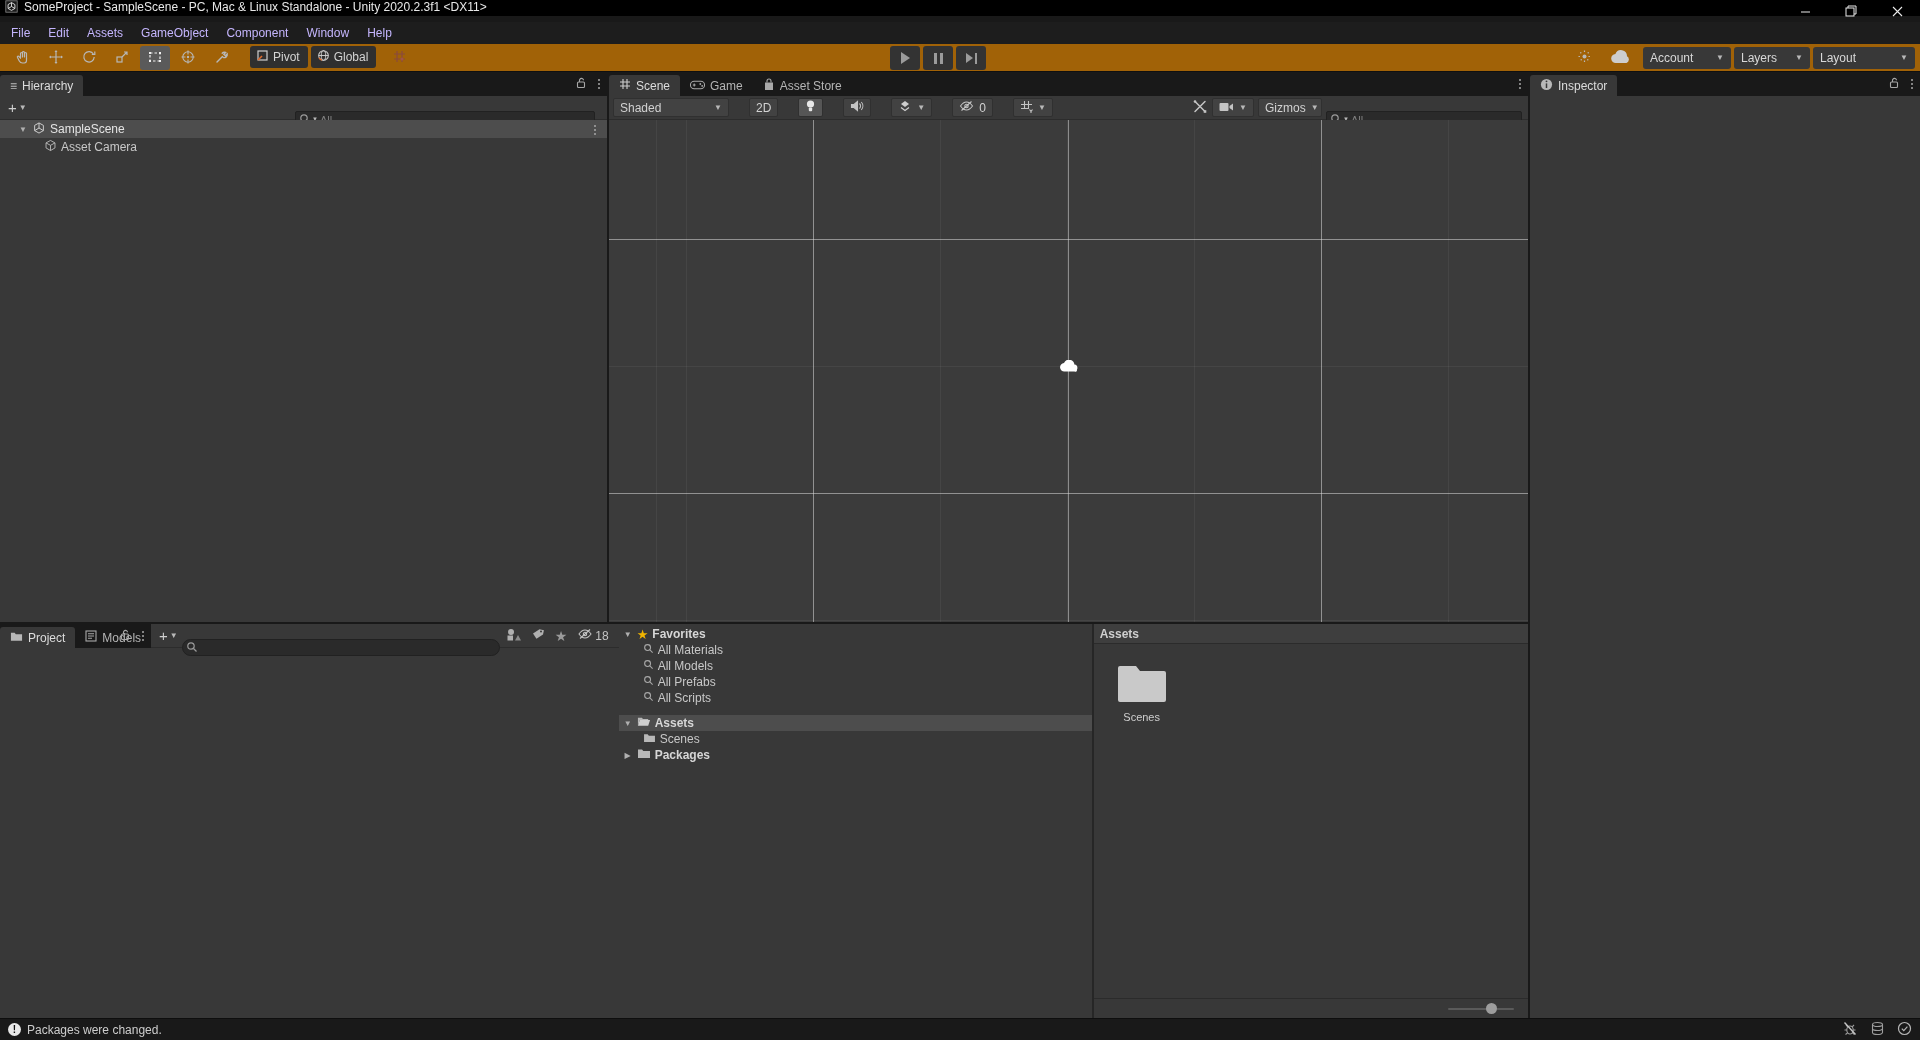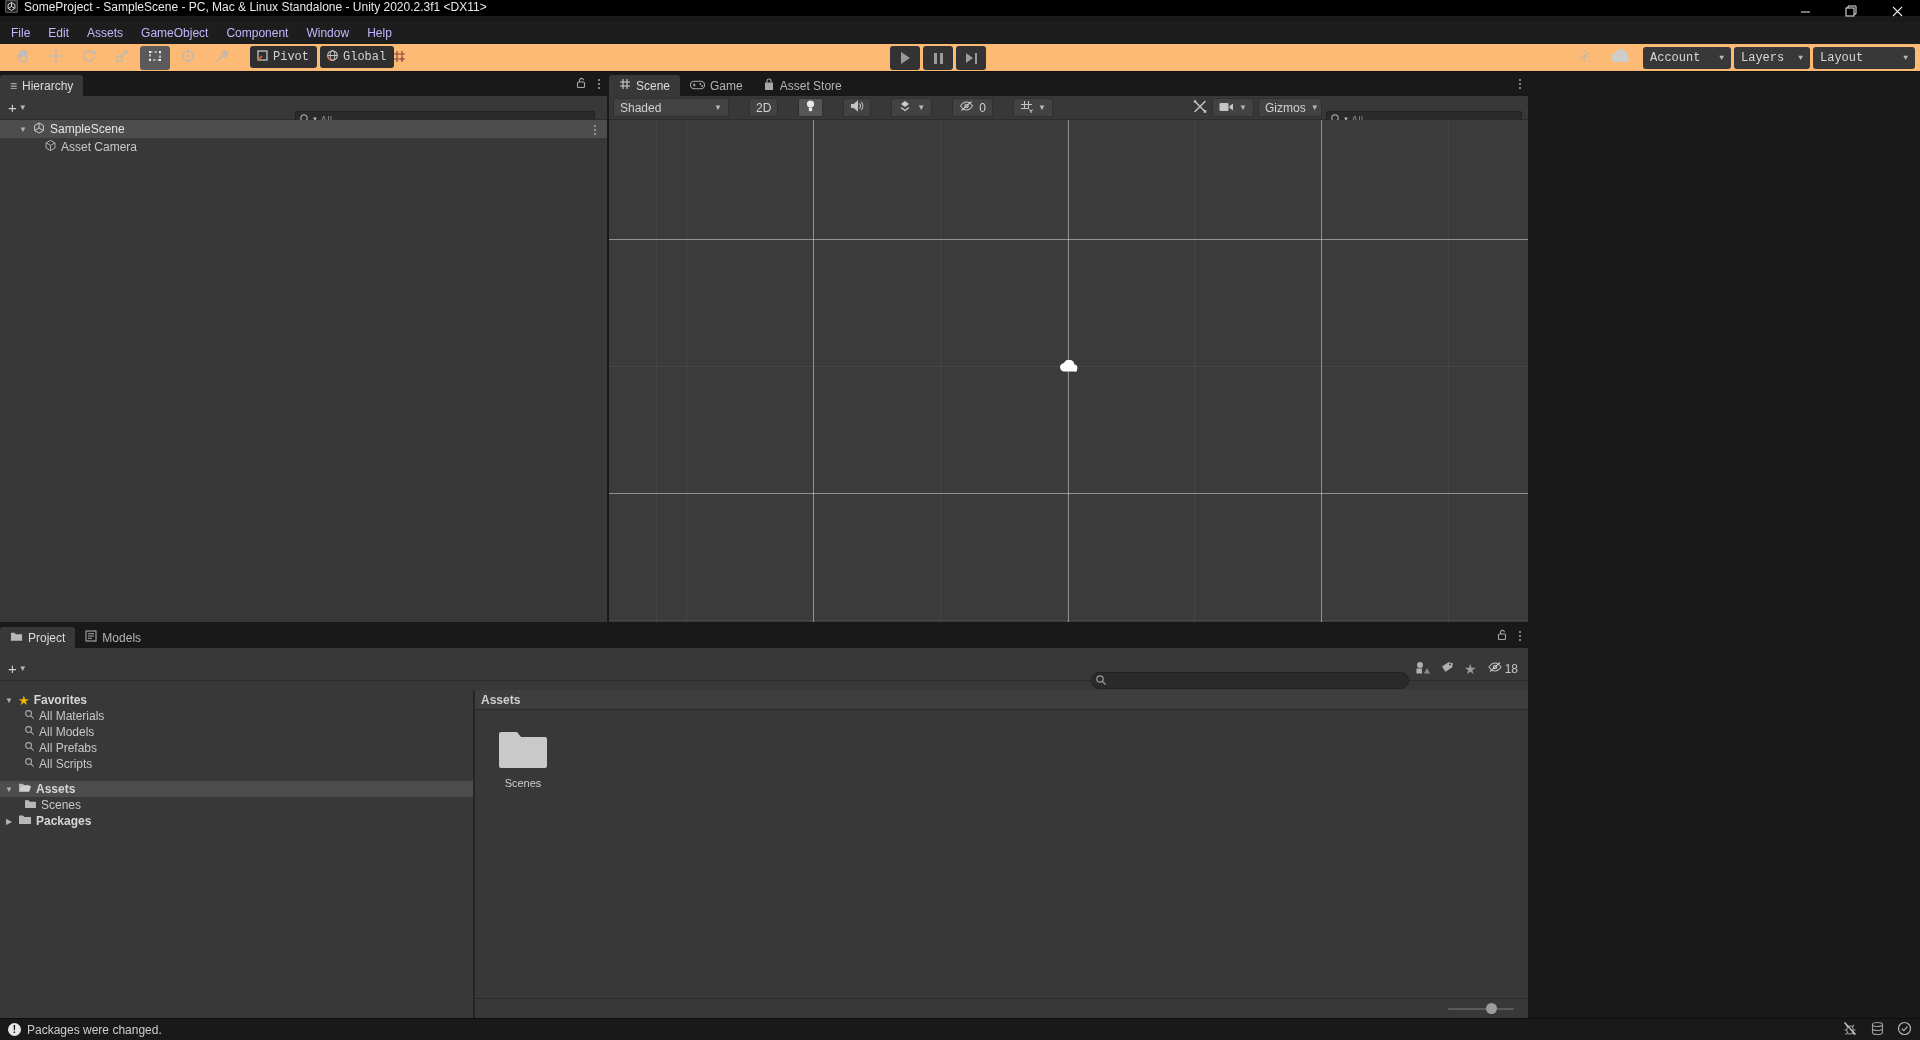--- a/index.html
+++ b/index.html
@@ -13,21 +13,21 @@
   .titlebar .title { color:#e8e8e8; font-size:12px; white-space:nowrap; }
   .wincontrols { position:absolute; right:0; top:0; height:22px; display:flex; }
   .winbtn { width:46px; height:22px; display:flex; align-items:center; justify-content:center; color:#eaeaea; }
   .winbtn svg { display:block; }
 
   
   .menubar { position:absolute; left:0; top:22px; width:1920px; height:22px; background:#1d1d1d; display:flex; align-items:center; padding-left:2px; }
   .menuitem { padding:12px 9px; height:22px; display:flex; align-items:center; color:#c4b5fd; }
 
   
-  .toolbar { position:absolute; left:0; top:44px; width:1920px; height:28px; background:#fdba74; border-bottom:1px solid #101010;font-family:Liberation Mono, monospace; }
+  .toolbar { position:absolute; left:0; top:44px; width:1920px; height:28px; background:#a16207; border-bottom:1px solid #101010; }
   .toolgroup { position:absolute; top:2px; display:flex; align-items:center; gap:3px; }
   .tbtn { width:30px; height:24px; border-radius:3px; display:flex; align-items:center; justify-content:center; background:transparent; }
   .tbtn.active { background:#5a5a5a; }
   .ttoggle { height:22px; border-radius:3px; background:#2f2f2f; display:flex; align-items:center; gap:4px; padding:0 8px 0 6px; color:#d4d4d4; }
   .ddbtn { height:22px; border-radius:3px; background:#383838; display:flex; align-items:center; justify-content:space-between; padding:0 7px; color:#d8d8d8; }
   .caret { font-size:8px; color:#b8b8b8; line-height:1; }
   .playbtn { width:30px; height:24px; border-radius:3px; background:#333; display:flex; align-items:center; justify-content:center; }
   .play-tri { width:0; height:0; border-left:9px solid #9b9b9b; border-top:6px solid transparent; border-bottom:6px solid transparent; }
   .pause-bars { display:flex; gap:3px; }
   .pause-bars i { display:block; width:3px; height:11px; background:#9b9b9b; }
@@ -75,21 +75,21 @@
       repeating-linear-gradient(to bottom, rgba(255,255,255,0.05) 0 1px, transparent 1px 127px);
     background-position:77px 0, 0 119px; overflow:hidden; }
   .gline-v { position:absolute; top:0; width:1px; height:100%; background:rgba(222,222,222,0.5); }
   .gline-h { position:absolute; left:0; height:1px; width:100%; background:rgba(222,222,222,0.5); }
   .spinner { position:absolute; left:450px; top:240px; }
 
   
   #inspector { left:1530px; top:72px; width:390px; height:946px; }
 
   
-  #project { left:0; top:624px; width:1528px; height:394px; display:flex; flex-direction:column;gap:9px; }
+  #project { left:0; top:624px; width:1528px; height:394px; display:flex; flex-direction:row; }
   #project .ptoolbar { height:24px; background:#383838; border-bottom:1px solid #2c2c2c; display:flex; align-items:center; padding:0 4px; }
   #project .search { width:318px; margin-left:auto; margin-right:6px; }
   .ptool-icons { display:flex; align-items:center; gap:10px; margin-right:6px; }
   .eyecount { display:flex; align-items:flex-end; gap:2px; color:#c4c4c4; }
   .pbody { flex:1; display:flex; min-height:0; }
   .ptree { width:473px; background:#383838; padding-top:2px; position:relative; }
   .psplit { width:2px; background:#262626; }
   .pcontent { flex:1; display:flex; flex-direction:column; background:#383838; }
   .pheader { height:20px; background:#3e3e3e; border-bottom:1px solid #2b2b2b; display:flex; align-items:center; padding-left:6px; font-weight:bold; color:#cfcfcf; }
   .pgrid { flex:1; position:relative; }
@@ -445,20 +445,43 @@
       <div class="gline-h" style="top:373px;"></div>
       <span class="spinner">
         <svg width="19" height="12" viewBox="0 0 19 12">
             <path d="M5.5 11.5a4.2 4.2 0 0 1-.5-8.4 5.4 5.4 0 0 1 10.4 1.5 3.4 3.4 0 0 1-1 6.9Z" fill="#ffffff"></path>
             <circle cx="16.6" cy="10.6" r="1.2" fill="#fff"></circle>
           </svg>
       </span>
     </div>
   </div>
 
+  <div id="inspector" class="panel">
+    <div class="tabbar">
+      <div class="tab active">
+        <span><svg width="13" height="13" viewBox="0 0 14 14">
+              <circle cx="7" cy="7" r="6" fill="#b8b8b8"></circle>
+              <rect x="6.2" y="5.8" width="1.6" height="5" fill="#383838"></rect>
+              <circle cx="7" cy="3.6" r="1" fill="#383838"></circle>
+            </svg></span>
+        <span>Inspector</span>
+      </div>
+      <div class="tabbar-right">
+        <span><svg width="11" height="12" viewBox="0 0 11 12" fill="none" stroke="#a7a7a7" stroke-width="1.1">
+              <rect x="1.5" y="5" width="7" height="5.5" rx="1"></rect>
+              <path d="M3.5 5V3.5a2 2 0 0 1 4-.3"></path>
+            </svg></span>
+        <span class="kebab">
+            <i></i>
+            <i></i>
+            <i></i>
+          </span>
+      </div>
+    </div>
+  </div>
 
   <div id="project" class="panel">
     <div class="tabbar">
       <div class="tab active">
         <span><svg width="13" height="11" viewBox="0 0 14 11">
               <path d="M1 1.5h4l1.3 1.5H13V10H1Z" fill="#b8b8b8"></path>
             </svg></span>
         <span>Project</span>
       </div>
       <div class="tab">

